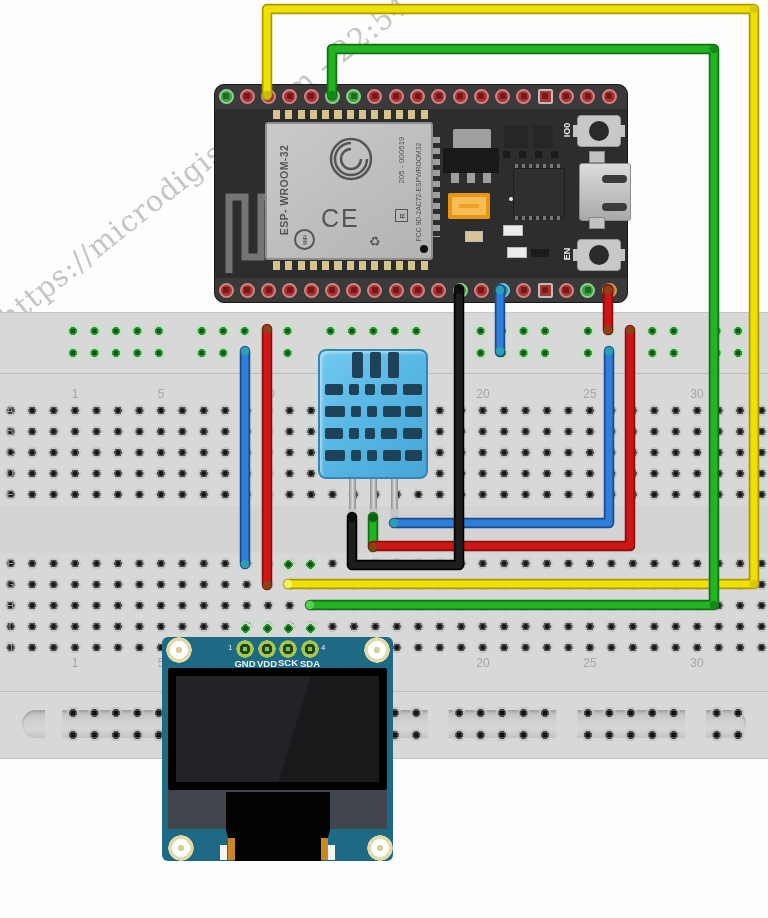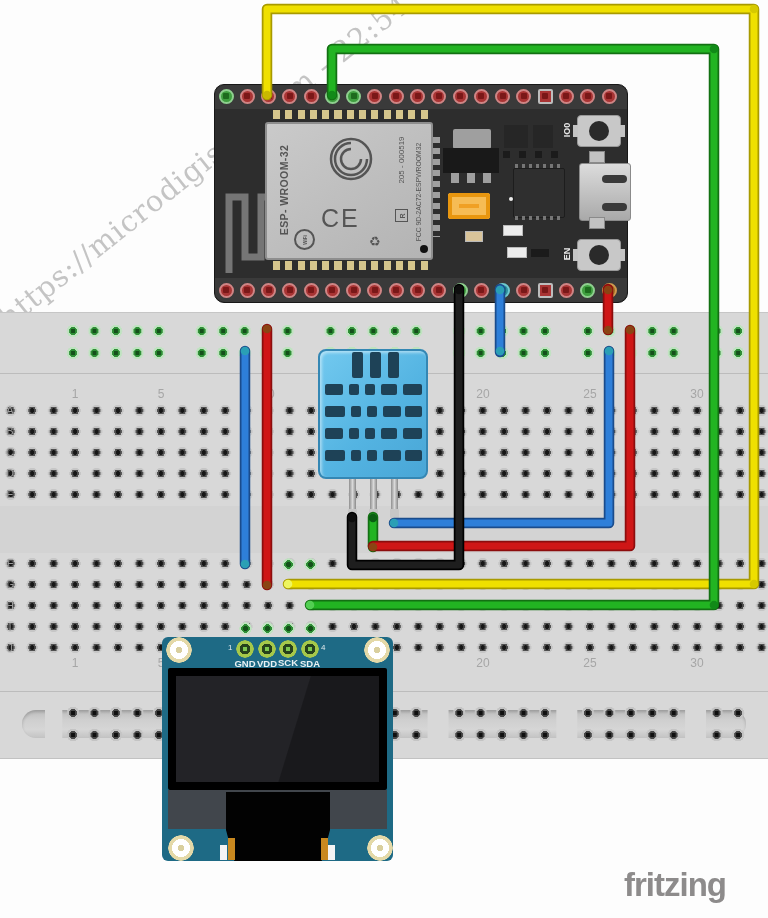--- a/index.html
+++ b/index.html
@@ -364,14 +364,13 @@
       <circle cx="394" cy="523" r="4.3" fill="#2a9fb5"></circle>
       <circle cx="630" cy="330" r="4.3" fill="#8a4413"></circle>
       <circle cx="373" cy="547" r="4.3" fill="#8a4413"></circle>
       <circle cx="245" cy="351" r="4.3" fill="#2a9fb5"></circle>
       <circle cx="245" cy="564" r="4.3" fill="#2a9fb5"></circle>
       <circle cx="267" cy="329" r="4.3" fill="#8a4413"></circle>
       <circle cx="267" cy="585" r="4.3" fill="#8a4413"></circle>
       <circle cx="373" cy="518" r="4.3" fill="#0a5e12"></circle>
     </svg>
 
-  <div id="fritzing-logo">fritzing</div>
 </div>
 
 </body></html>

